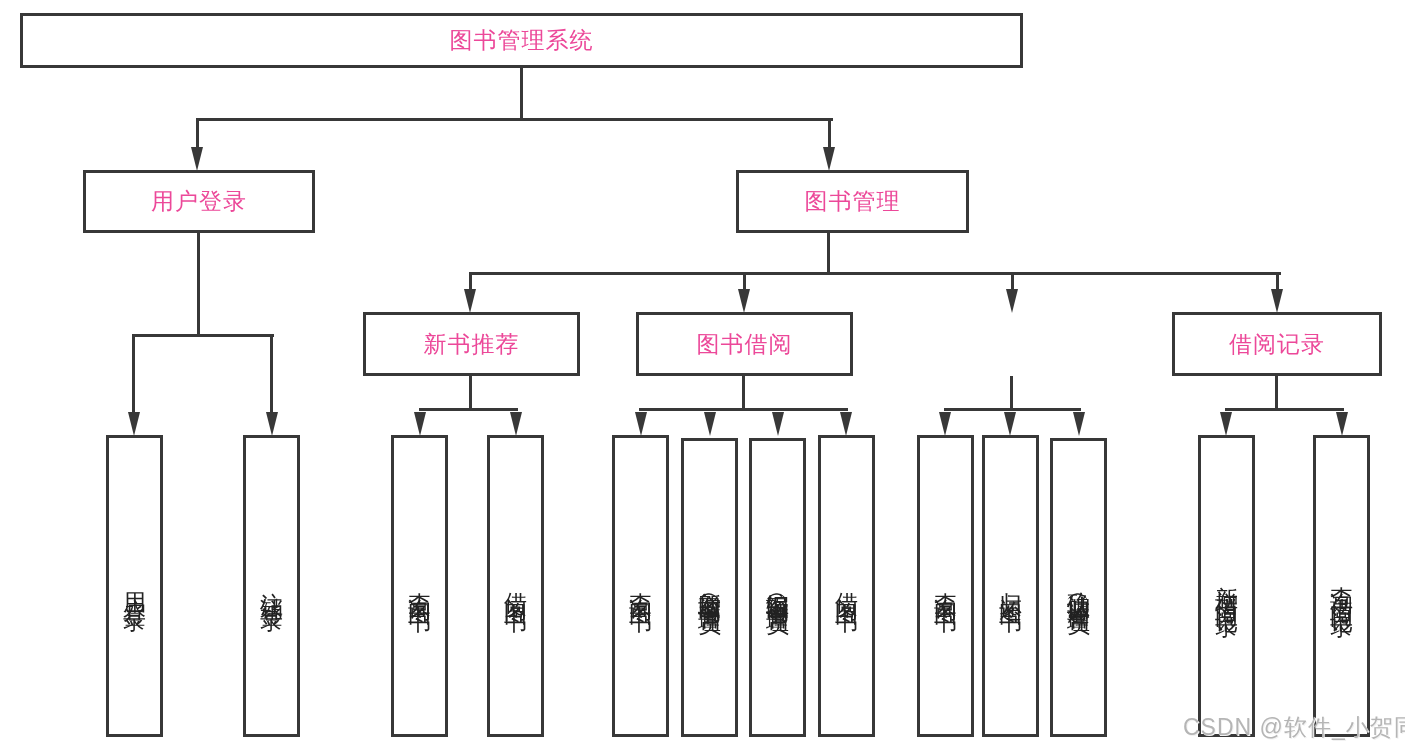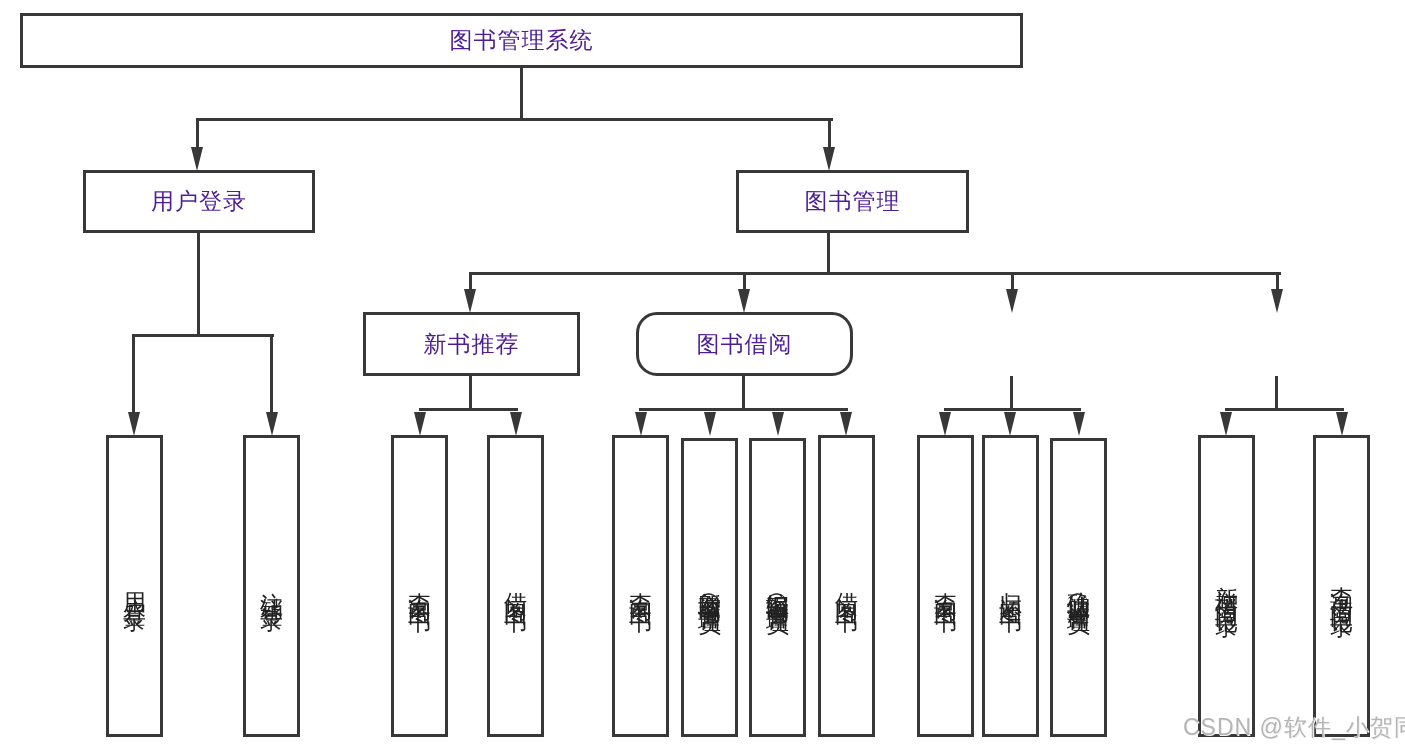--- a/index.html
+++ b/index.html
@@ -5,21 +5,21 @@
   html,body{margin:0;padding:0;background:#ffffff;}
   #canvas{
     position:relative;width:1405px;height:747px;background:#ffffff;
     font-family:"Liberation Sans","DejaVu Sans",sans-serif;
     overflow:hidden;color:#222222;
   }
   .box{
     position:absolute;box-sizing:border-box;border:3px solid #383838;
     background:#ffffff;display:flex;align-items:center;justify-content:center;
   }
-  .hlabel{font-size:23px;color:#4c1d95;letter-spacing:1px;white-space:nowrap;}
+  .hlabel{font-size:23px;color:#ec4899;letter-spacing:1px;white-space:nowrap;}
   .vbox{border-width:3px;}
   .vlabel{
     writing-mode:vertical-rl;text-orientation:mixed;
     font-size:23px;color:#222222;letter-spacing:6px;line-height:1;
     white-space:nowrap;
   }
   .vline{position:absolute;width:3px;background:#383838;}
   .hline{position:absolute;height:3px;background:#383838;}
   .arrow{
     position:absolute;width:0;height:0;
@@ -69,22 +69,25 @@
   <div class="vline" style="left:743px;top:272px;height:20px;"></div>
   <div class="arrow" style="left:738px;top:289px;"></div>
   <div class="vline" style="left:1011px;top:272px;height:20px;"></div>
   <div class="arrow" style="left:1006px;top:289px;"></div>
   <div class="vline" style="left:1276px;top:272px;height:20px;"></div>
   <div class="arrow" style="left:1271px;top:289px;"></div>
 
   <div class="box" style="left:363px;top:312px;width:217px;height:64px;">
     <span class="hlabel">新书推荐</span>
   </div>
-  <div class="box" style="left:636px;top:312px;width:217px;height:64px;border-radius:21px;">
+  <div class="box" style="left:636px;top:312px;width:217px;height:64px;">
     <span class="hlabel">图书借阅</span>
+  </div>
+  <div class="box" style="left:1172px;top:312px;width:210px;height:64px;">
+    <span class="hlabel">借阅记录</span>
   </div>
 
   <div class="vline" style="left:469px;top:376px;height:34px;"></div>
   <div class="hline" style="left:419px;top:408px;width:99px;"></div>
   <div class="arrow" style="left:414px;top:412px;"></div>
   <div class="arrow" style="left:510px;top:412px;"></div>
 
   <div class="vline" style="left:742px;top:376px;height:34px;"></div>
   <div class="hline" style="left:639px;top:408px;width:209px;"></div>
   <div class="arrow" style="left:635px;top:412px;"></div>

